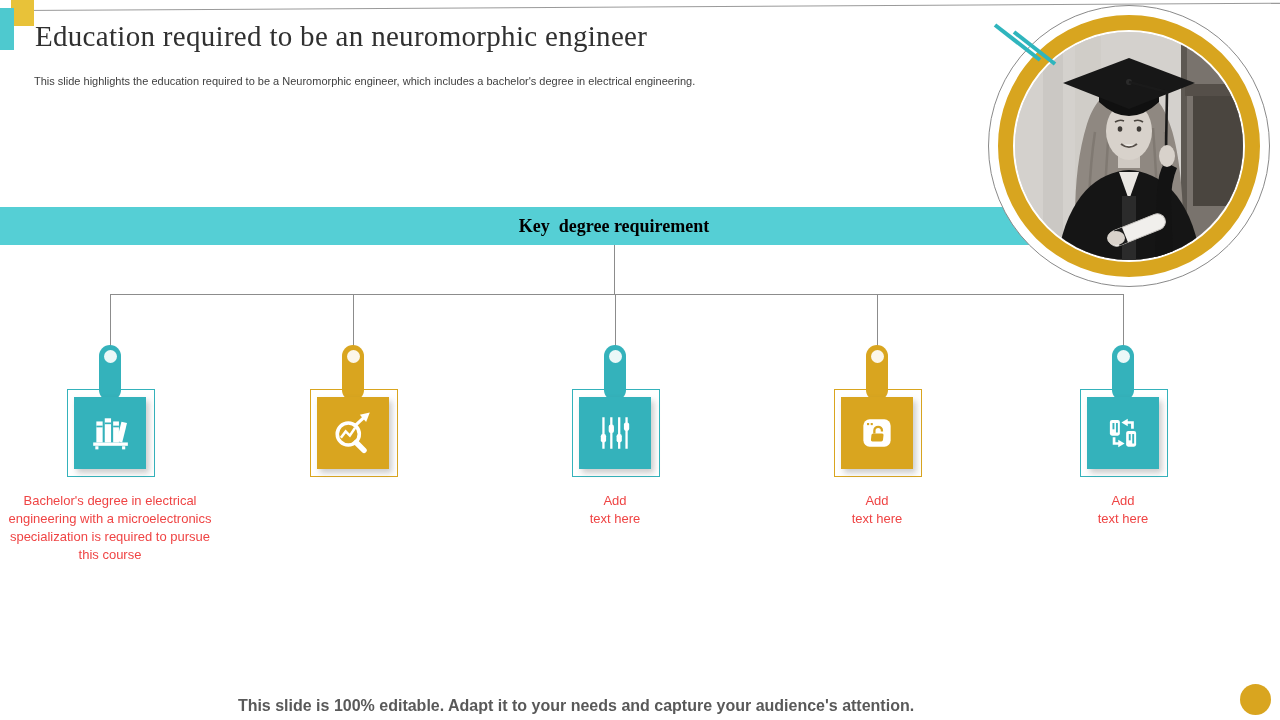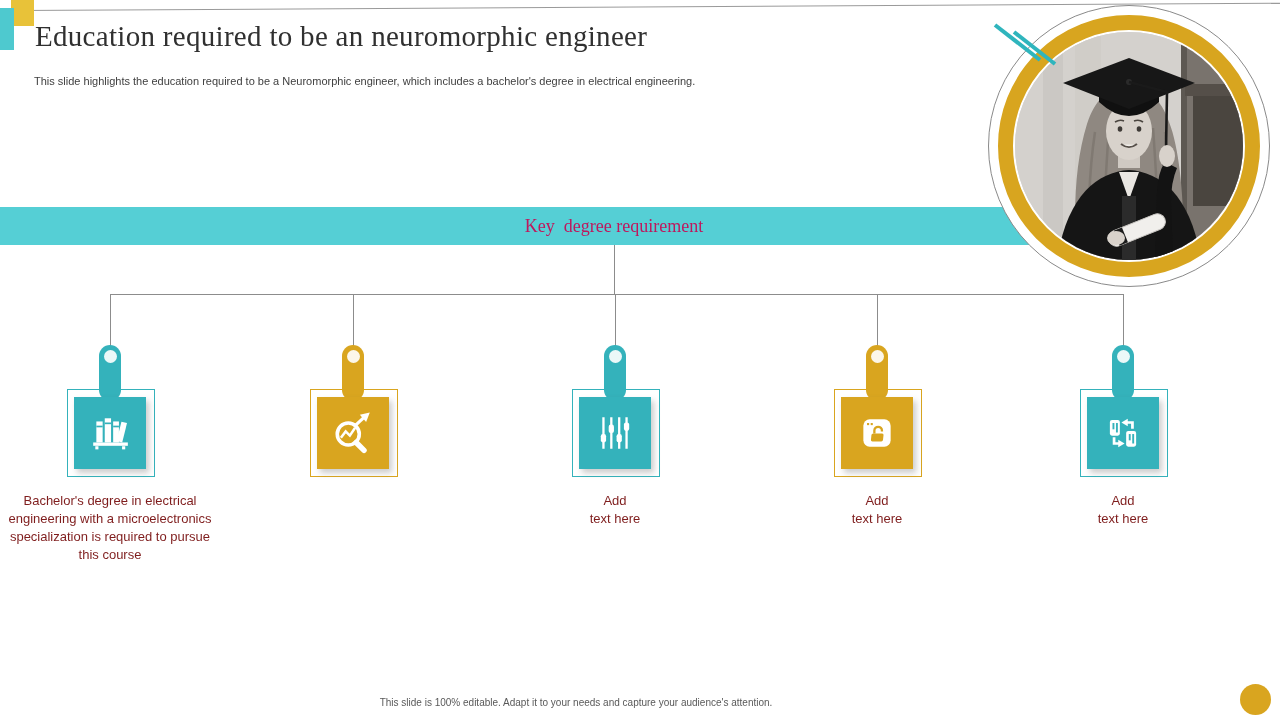--- a/index.html
+++ b/index.html
@@ -15,50 +15,50 @@
 
   .title{position:absolute; left:35px; top:20px; width:900px;
     font-family:Liberation Serif, serif; font-size:29px; color:#303030; letter-spacing:.3px;}
   .subtitle{position:absolute; left:34px; top:67px; width:860px;
     font-size:11px; color:#404040;margin-top:8px;}
 
   
   .banner{position:absolute; left:0; top:207px; width:1105px; height:38px;
     background:#55CFD5; z-index:1;}
   .banner-label{position:absolute; left:614px; top:226px; transform:translate(-50%,-50%);
-    font-family:"Liberation Serif", serif; font-weight:normal; font-size:18px;
-    color:#be185d; white-space:pre-wrap; z-index:1;}
+    font-family:"Liberation Serif", serif; font-weight:bold; font-size:18px;
+    color:#000000; white-space:pre-wrap; z-index:1;}
 
   
   .stem{position:absolute; left:614px; top:245px; width:1px; height:50px; background:#8C8C8C;}
   .hbar{position:absolute; left:110px; top:294px; width:1014px; height:1px; background:#8C8C8C;}
   .drop{position:absolute; top:295px; width:1px; height:51px; background:#8C8C8C;}
 
   
   .pin{position:absolute; top:345px; width:22px; height:56px; border-radius:11px; z-index:3;}
   .pin-dot{position:absolute; top:5px; left:4.5px; width:13px; height:13px; border-radius:50%;
     background:rgba(255,255,255,.9);}
   .box-outer{position:absolute; top:389px; width:86px; height:86px; background:#fff;
     border:1px solid; z-index:2;}
   .box-inner{position:absolute; top:397px; width:72px; height:72px; z-index:4;
     box-shadow:3px 4px 6px rgba(110,110,110,.35); display:flex; align-items:center; justify-content:center;}
   .teal-fill{background:#34B2BB;} .teal-border{border-color:#34B2BB;}
   .yellow-fill{background:#D9A51F;} .yellow-border{border-color:#D9A51F;}
   .node-text{position:absolute; top:492px; text-align:center; font-size:13px; line-height:1.38;
-    color:#7f1d1d; white-space:pre-line; z-index:2;}
+    color:#ef4444; white-space:pre-line; z-index:2;}
 
   
   .photo-circle{position:absolute; left:988px; top:5px; width:280px; height:280px;
     border-radius:50%; background:#fff; border:1px solid #8a8a8a; z-index:5;}
   .photo-ring{position:absolute; inset:9px; border-radius:50%; border:15px solid #D8A51F;}
   .photo-clip{position:absolute; inset:26px; border-radius:50%; overflow:hidden; background:#d6d3cf;}
   .slashes{position:absolute; left:985px; top:20px; z-index:6;}
 
   .footer{position:absolute; left:0; top:697px; width:1152px; text-align:center;
-    font-size:10px; color:#595959;}
+    font-size:16px; color:#595959;font-weight:bold;}
   .dot-br{position:absolute; left:1240px; top:684px; width:31px; height:31px;
     border-radius:50%; background:#D9A51F;}
 </style>
 </head>
 <body>
 
 <div class="slide">
 
   <div class="topline"></div>
   <div class="corner-yellow"></div>

